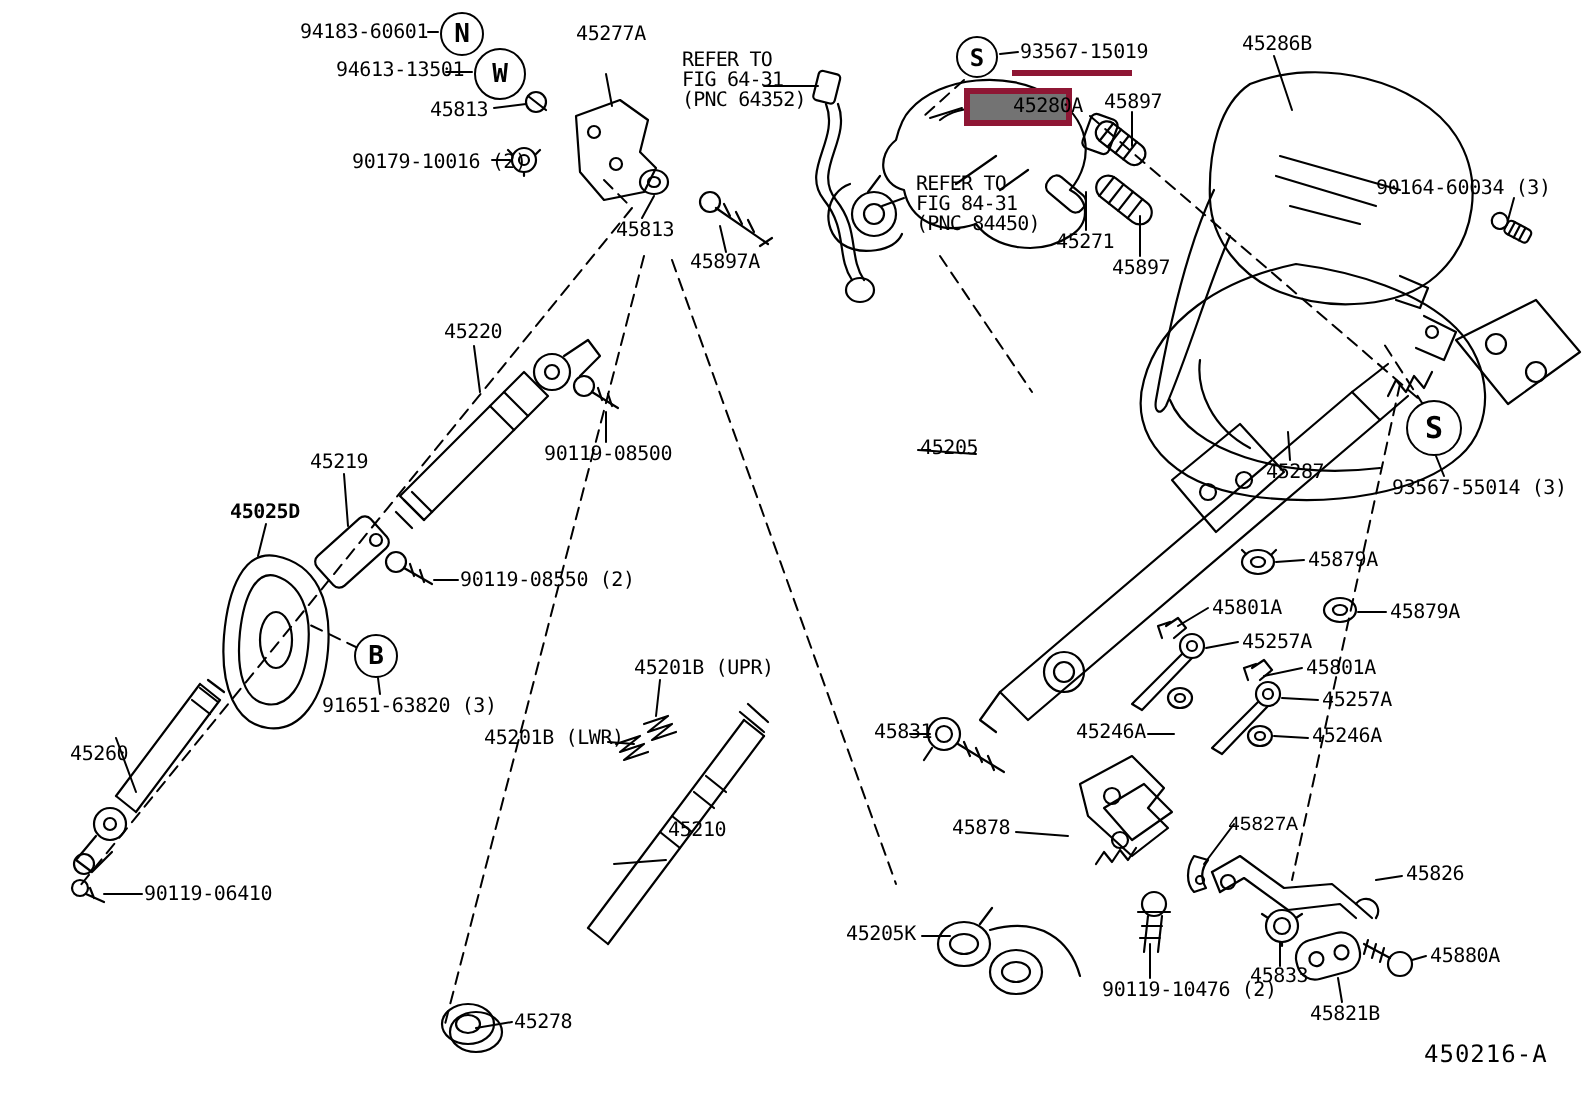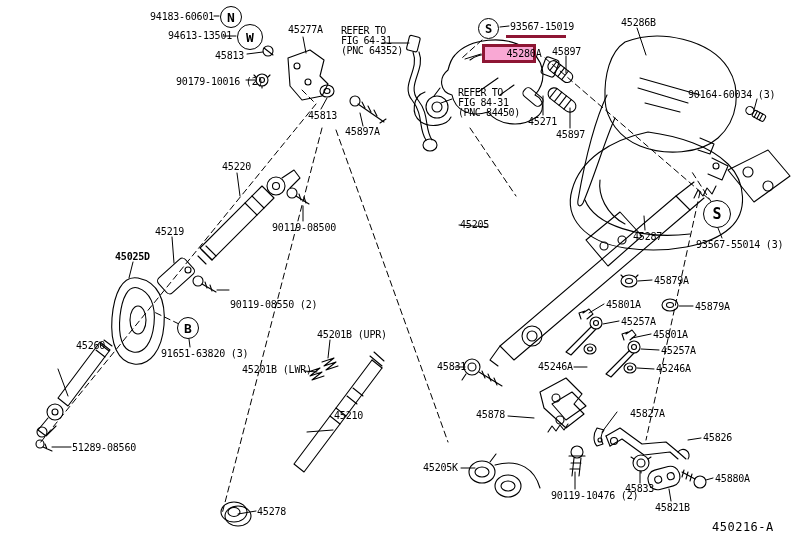--- a/index.html
+++ b/index.html
@@ -6,21 +6,21 @@
   .stage { position:relative; width:796px; height:549px; background:#ffffff; overflow:hidden;
            font-family:"DejaVu Sans Mono","Liberation Mono",monospace; }
   svg.art { position:absolute; left:0; top:0; }
   .lbl  { position:absolute; font-size:10px; line-height:11px; letter-spacing:-0.2px;
           color:#000; white-space:nowrap; }
   .note { position:absolute; font-size:10px; line-height:10px; letter-spacing:-0.4px;
           color:#000; white-space:nowrap; }
   .sym  { position:absolute; border:1.6px solid #000; border-radius:50%; background:#fff;
           display:flex; align-items:center; justify-content:center;
           font-size:13px; font-weight:bold; color:#000; box-sizing:border-box; }
-  .hl-box { position:absolute; border:3px solid #8e1634; background:#f9a8d4; box-sizing:border-box;
+  .hl-box { position:absolute; border:3px solid #8e1634; background:#737373; box-sizing:border-box;
             display:flex; align-items:center; justify-content:center; font-size:10px;
             letter-spacing:-0.2px; color:#000;padding-left:30px; }
   .hl-bar { position:absolute; background:#8e1634; }
   .fig-num { position:absolute; font-size:12px; letter-spacing:0.5px; color:#000; }
 </style>
 </head>
 <body>
 
 <div class="stage">
 
@@ -352,55 +352,55 @@
   <div class="note" style="left:458px; top:88px;">
     <div>REFER TO</div>
     <div>FIG 84-31</div>
     <div>(PNC 84450)</div>
   </div>
 
   <div class="lbl" style="left:150px; top:11px;">94183-60601</div>
   <div class="lbl" style="left:168px; top:30px;">94613-13501</div>
   <div class="lbl" style="left:215px; top:50px;">45813</div>
   <div class="lbl" style="left:176px; top:76px;">90179-10016 (2)</div>
-  <div class="lbl" style="left:288px; top:24px;">45277A</div>
+  <div class="lbl" style="left:288px; top:12px;">45277A</div>
   <div class="lbl" style="left:308px; top:110px;">45813</div>
   <div class="lbl" style="left:345px; top:126px;">45897A</div>
   <div class="lbl" style="left:510px; top:21px;">93567-15019</div>
   <div class="lbl" style="left:528px; top:116px;">45271</div>
   <div class="lbl" style="left:552px; top:46px;">45897</div>
   <div class="lbl" style="left:556px; top:129px;">45897</div>
   <div class="lbl" style="left:621px; top:17px;">45286B</div>
   <div class="lbl" style="left:688px; top:89px;">90164-60034 (3)</div>
   <div class="lbl" style="left:633px; top:231px;">45287</div>
   <div class="lbl" style="left:696px; top:239px;">93567-55014 (3)</div>
   <div class="lbl" style="left:222px; top:161px;">45220</div>
   <div class="lbl" style="left:155px; top:226px;">45219</div>
   <div class="lbl" style="left:115px; top:251px;font-weight:bold;">45025D</div>
   <div class="lbl" style="left:272px; top:222px;">90119-08500</div>
   <div class="lbl" style="left:428px; top:219px;margin-left:32px;">45205</div>
-  <div class="lbl" style="left:230px; top:299px;">90119-08550 (2)</div>
+  <div class="lbl" style="left:230px; top:285px;">90119-08550 (2)</div>
   <div class="lbl" style="left:161px; top:348px;">91651-63820 (3)</div>
   <div class="lbl" style="left:317px; top:329px;">45201B (UPR)</div>
   <div class="lbl" style="left:242px; top:364px;">45201B (LWR)</div>
-  <div class="lbl" style="left:35px;  top:340px;margin-left:41px;">45260</div>
-  <div class="lbl" style="left:72px;  top:442px;">51289-08560</div>
+  <div class="lbl" style="left:35px;  top:372px;">45260</div>
+  <div class="lbl" style="left:72px;  top:442px;">90119-06410</div>
   <div class="lbl" style="left:334px; top:410px;">45210</div>
   <div class="lbl" style="left:257px; top:506px;">45278</div>
   <div class="lbl" style="left:423px; top:361px;margin-left:14px;">45831</div>
   <div class="lbl" style="left:538px; top:361px;">45246A</div>
   <div class="lbl" style="left:476px; top:409px;">45878</div>
   <div class="lbl" style="left:654px; top:275px;">45879A</div>
   <div class="lbl" style="left:606px; top:299px;">45801A</div>
   <div class="lbl" style="left:695px; top:301px;">45879A</div>
   <div class="lbl" style="left:621px; top:316px;">45257A</div>
   <div class="lbl" style="left:653px; top:329px;">45801A</div>
   <div class="lbl" style="left:661px; top:345px;">45257A</div>
   <div class="lbl" style="left:656px; top:363px;">45246A</div>
-  <div class="lbl" style="left:630px; top:408px;">45827A</div>
+  <div class="lbl" style="left:614px; top:408px;font-family:Liberation Mono, monospace;">45827A</div>
   <div class="lbl" style="left:703px; top:432px;">45826</div>
   <div class="lbl" style="left:625px; top:483px;">45833</div>
   <div class="lbl" style="left:655px; top:502px;">45821B</div>
   <div class="lbl" style="left:715px; top:473px;">45880A</div>
   <div class="lbl" style="left:551px; top:490px;">90119-10476 (2)</div>
   <div class="lbl" style="left:423px; top:462px;">45205K</div>
 
   <div class="fig-num" style="left:712px; top:520px;">450216-A</div>
 </div>
 

